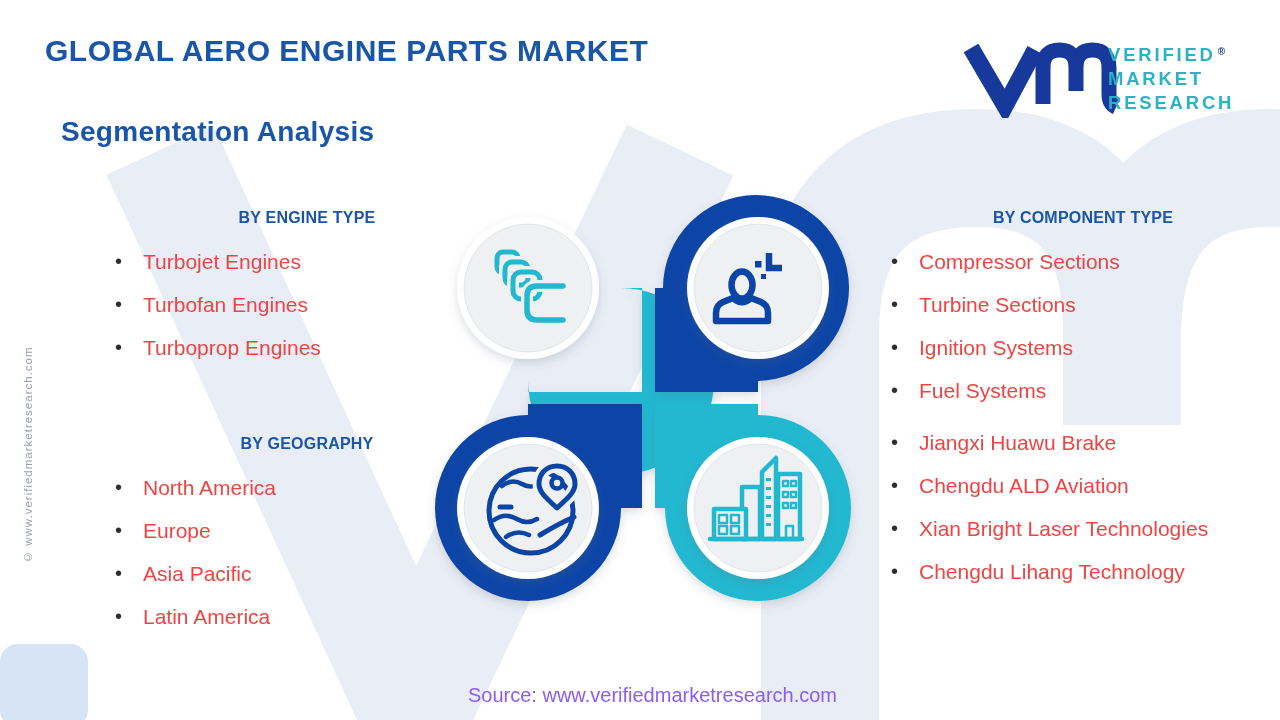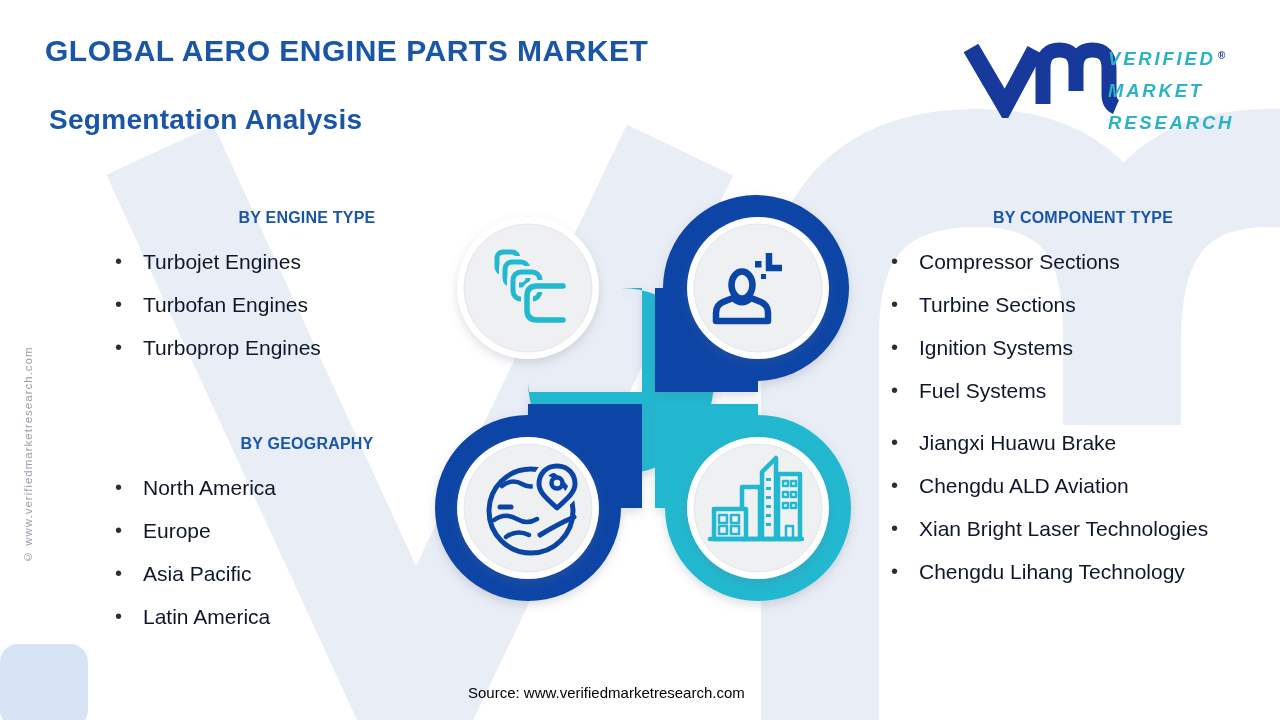--- a/index.html
+++ b/index.html
@@ -10,60 +10,60 @@
     -webkit-font-smoothing:antialiased;
   }
   .layer{position:absolute;inset:0;pointer-events:none;}
 
   
   .title{
     position:absolute;left:45px;top:34px;margin:0;
     font-size:30px;font-weight:bold;color:#1956a8;letter-spacing:.5px;
   }
   .subtitle{
-    position:absolute;left:45px;top:100px;margin:4px;
+    position:absolute;left:45px;top:100px;margin:16px;
     font-size:28px;font-weight:bold;color:#1956a8;letter-spacing:.3px;
   }
 
   
   .logo-mark{position:absolute;left:963px;top:38px;width:168px;height:80px;}
   .logo-text{
     position:absolute;left:1108px;top:43px;
     font-size:18.5px;font-weight:bold;color:#2ab2c6;
-    letter-spacing:2.8px;line-height:32px;white-space:nowrap;font-style:italic;
+    letter-spacing:2.8px;line-height:24px;white-space:nowrap;
   }
   .logo-text .reg{
     font-size:10px;color:#1a3a8f;vertical-align:top;
     position:relative;top:-3px;margin-left:2px;letter-spacing:0;
   }
 
   
   .sec{position:absolute;width:390px;}
   #sec-engine   {left:112px;top:205px;}
   #sec-component{left:888px;top:205px;}
   #sec-geography{left:112px;top:431px;}
   #sec-players  {left:888px;top:431px;}
   .sec h3{
     margin:0 0 19px 0;font-size:16px;font-weight:bold;
     color:#1956a8;letter-spacing:.2px;line-height:26px;text-align:center;
   }
   .sec ul{list-style:none;margin:0;padding:0;}
   .sec li{
     position:relative;padding-left:31px;margin-bottom:20px;
-    font-size:21px;line-height:23px;color:#0f172a;
+    font-size:21px;line-height:23px;color:#ef4444;
   }
   .sec li::before{
     content:"\2022";position:absolute;left:3px;top:0;
     font-size:20px;color:#2e2e2e;
   }
 
   
   .source{
     position:absolute;left:468px;top:684px;
-    font-size:15px;color:#000000;
+    font-size:20px;color:#8b5cf6;
   }
   .side-copy{
     position:absolute;left:22px;top:283px;height:280px;
     writing-mode:vertical-rl;transform:rotate(180deg);
     font-size:11.5px;color:#9aa1a9;letter-spacing:1px;white-space:nowrap;
   }
 
   
   .corner-tile{
     position:absolute;left:0px;top:644px;width:88px;height:84px;

